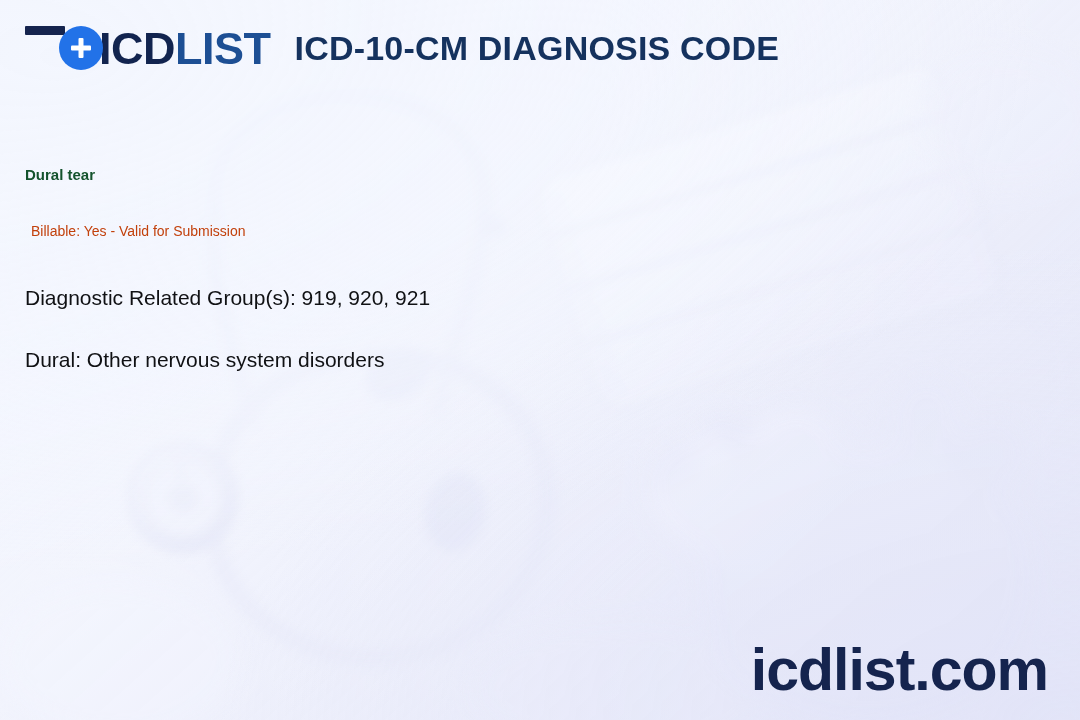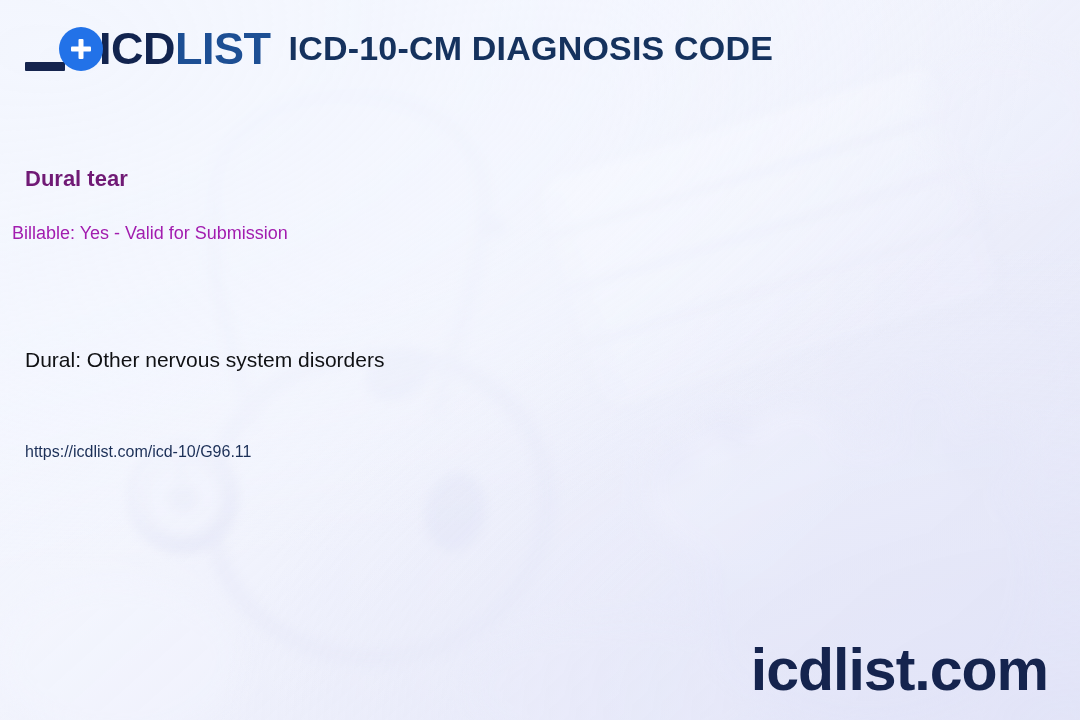--- a/index.html
+++ b/index.html
@@ -36,21 +36,21 @@
 
   
   #content { position:relative; z-index:2; width:100%; height:100%; }
 
   
   #header {
     position:absolute; left:25px; top:26px;
     display:flex; align-items:center;
   }
 
-  #logo { display:flex; align-items:flex-end; }
+  #logo { display:flex; align-items:flex-start; }
 
   #logo-dash {
     width:40px; height:9px;
     background:#15244e;
     border-radius:1px;
     margin-right:-6px;
   }
 
   #logo-plus-circle {
     width:44px; height:44px;
@@ -79,48 +79,48 @@
     font-size:45px;
     font-weight:bold;
     letter-spacing:-0.5px;
     margin-left:-4px;
     line-height:1;
   }
   #logo-word .icd  { color:#12244f; }
   #logo-word .list { color:#1d4f94; }
 
   #header-title {
-    margin-left:18px;
+    margin-left:24px;
     font-size:34px;
     font-weight:bold;
     color:#15325e;
     letter-spacing:0.2px;
     white-space:nowrap;
   }
 
   
   #code-value {
     position:absolute; left:25px; top:116px;
     font-size:38px; font-weight:bold;
     color:#16355f;
     letter-spacing:-0.3px;
     line-height:1;
   }
 
   #code-desc {
     position:absolute; left:25px; top:167px;
-    font-size:22px; font-weight:bold;
-    color:#701a75;
+    font-size:15px; font-weight:bold;
+    color:#14532d;
     line-height:1.1;
   }
 
   #billable {
-    position:absolute; left:12px; top:224px;
-    font-size:18px; font-weight:normal;
-    color:#a21caf;
+    position:absolute; left:31px; top:224px;
+    font-size:14px; font-weight:normal;
+    color:#c2410c;
     line-height:1.1;
   }
 
   #drg {
     position:absolute; left:25px; top:286px;
     font-size:21px; font-weight:normal;
     color:#101114;
     line-height:1.1;
   }
 
@@ -279,18 +279,18 @@
         <span id="logo-word">
           <span class="icd">ICD</span><span class="list">LIST</span>
         </span>
       </div>
 
       <div id="header-title">ICD-10-CM DIAGNOSIS CODE</div>
     </div>
 
     <div id="code-desc">Dural tear</div>
     <div id="billable">Billable: Yes - Valid for Submission</div>
+    <div id="drg">Diagnostic Related Group(s): 919, 920, 921</div>
     <div id="tags">Dural: Other nervous system disorders</div>
-    <div id="source-url">https://icdlist.com/icd-10/G96.11</div>
 
     <div id="watermark">icdlist.com</div>
   </div>
 </div>
 
 </body></html>

